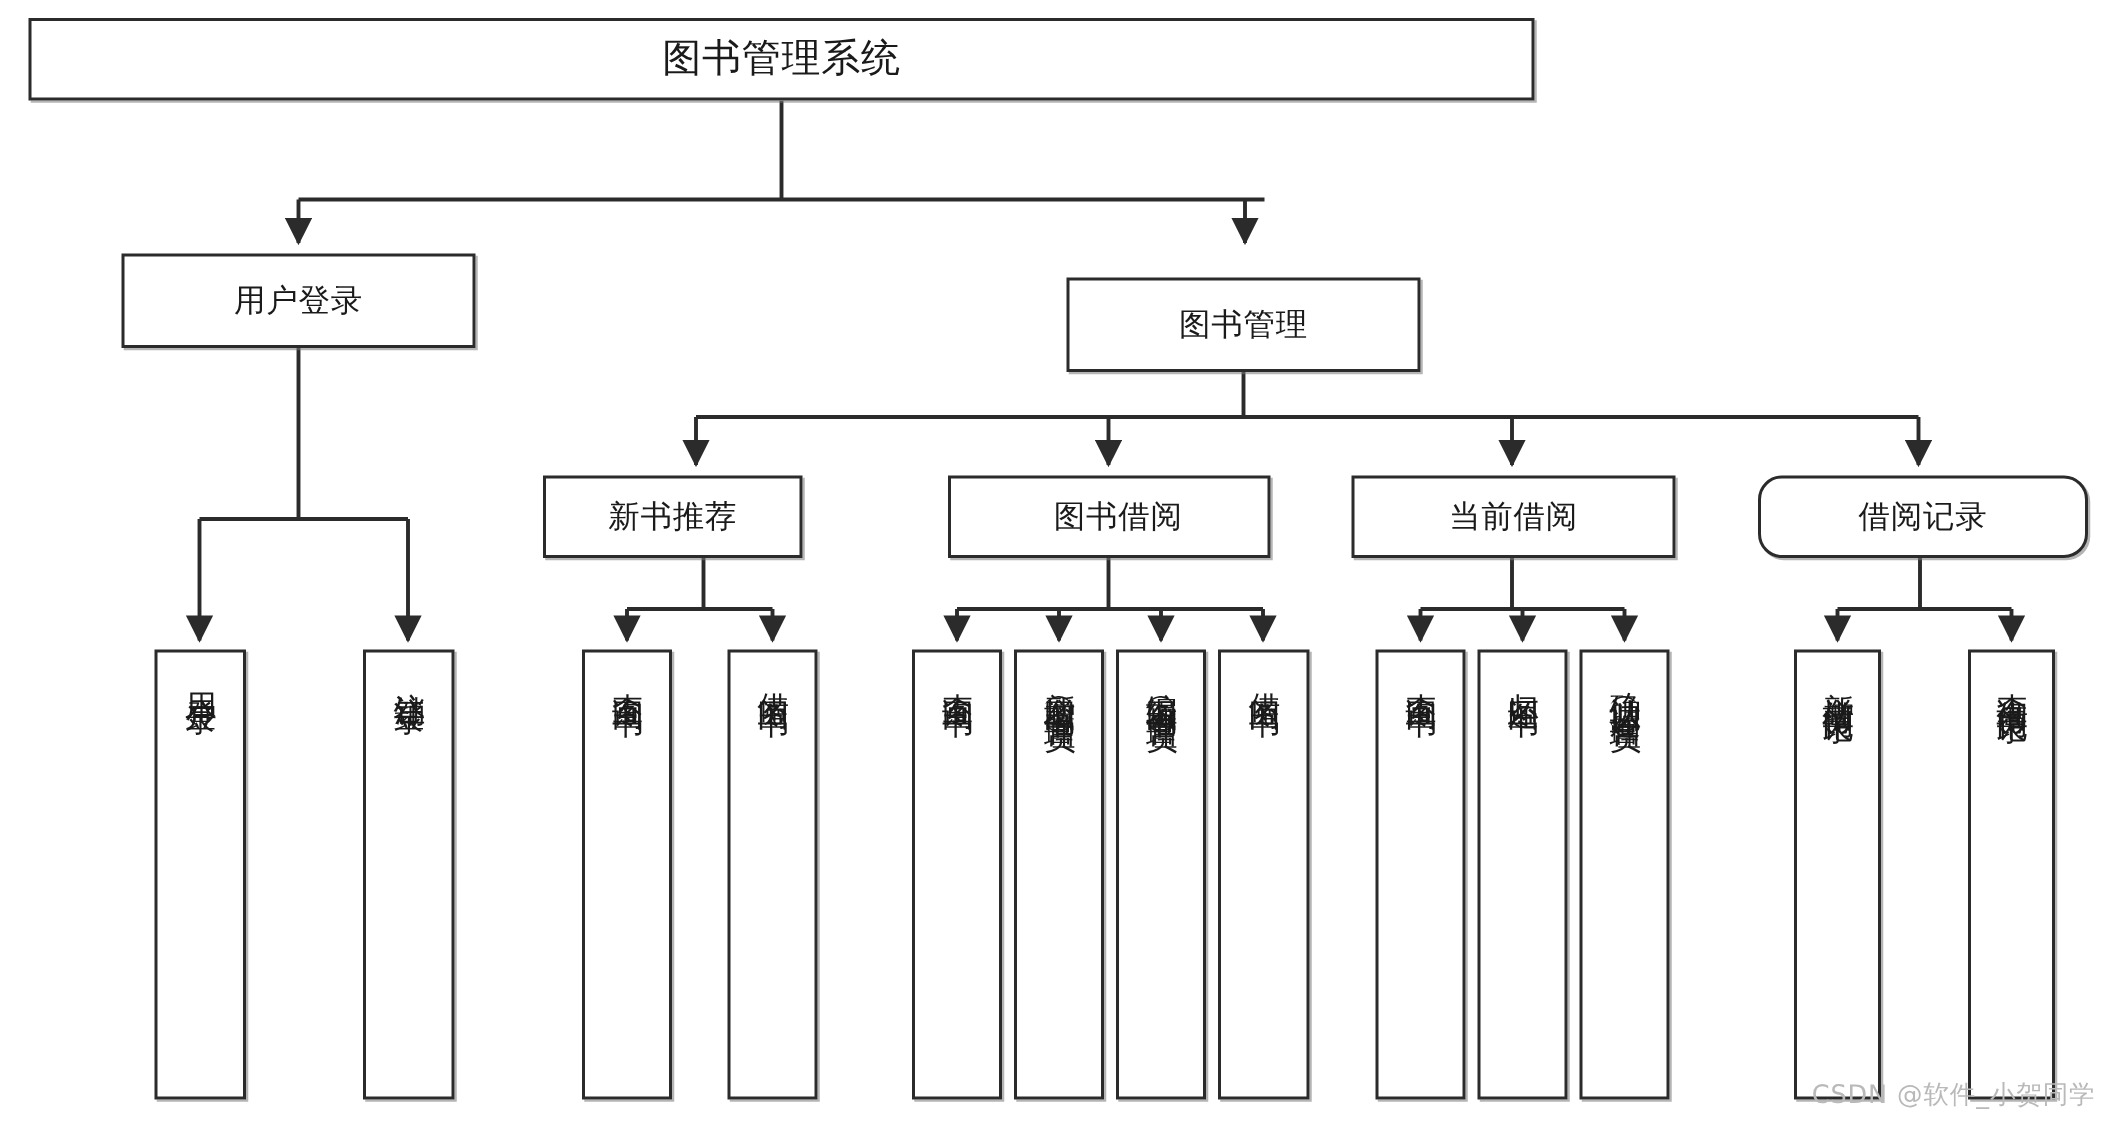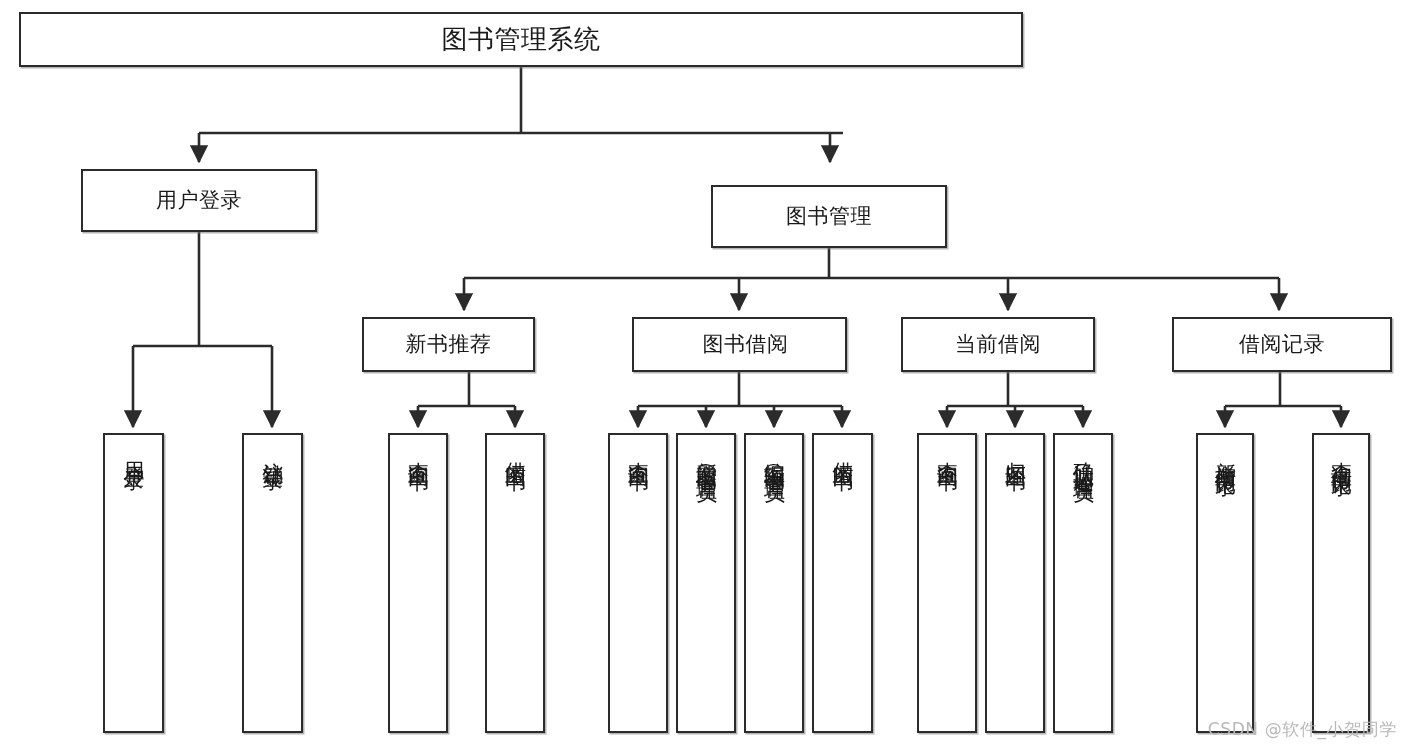--- a/index.html
+++ b/index.html
@@ -116,24 +116,24 @@
   <div class="node" style="left:711px;top:169px;width:236px;height:63px;margin-top:16px;">
     <span class="node-label">图书管理</span>
   </div>
 
   <div class="node" style="left:362px;top:317px;width:173px;height:55px;">
     <span class="node-label">新书推荐</span>
   </div>
   <div class="node" style="left:632px;top:317px;width:215px;height:55px;padding-left:12px;">
     <span class="node-label">图书借阅</span>
   </div>
-  <div class="node" style="left:901px;top:317px;width:194px;height:55px;font-family:Liberation Serif, serif;">
+  <div class="node" style="left:901px;top:317px;width:216px;height:55px;font-family:Liberation Serif, serif;">
     <span class="node-label">当前借阅</span>
   </div>
-  <div class="node" style="left:1172px;top:317px;width:220px;height:55px;">
+  <div class="node" style="left:1172px;top:317px;width:220px;height:55px;border-radius:16px;">
     <span class="node-label">借阅记录</span>
   </div>
 
   <div class="node leaf" style="left:103px;top:433px;width:61px;height:300px;">
     <span class="node-label">用户登录</span>
   </div>
   <div class="node leaf" style="left:242px;top:433px;width:61px;height:300px;">
     <span class="node-label">注销登录</span>
   </div>
 

